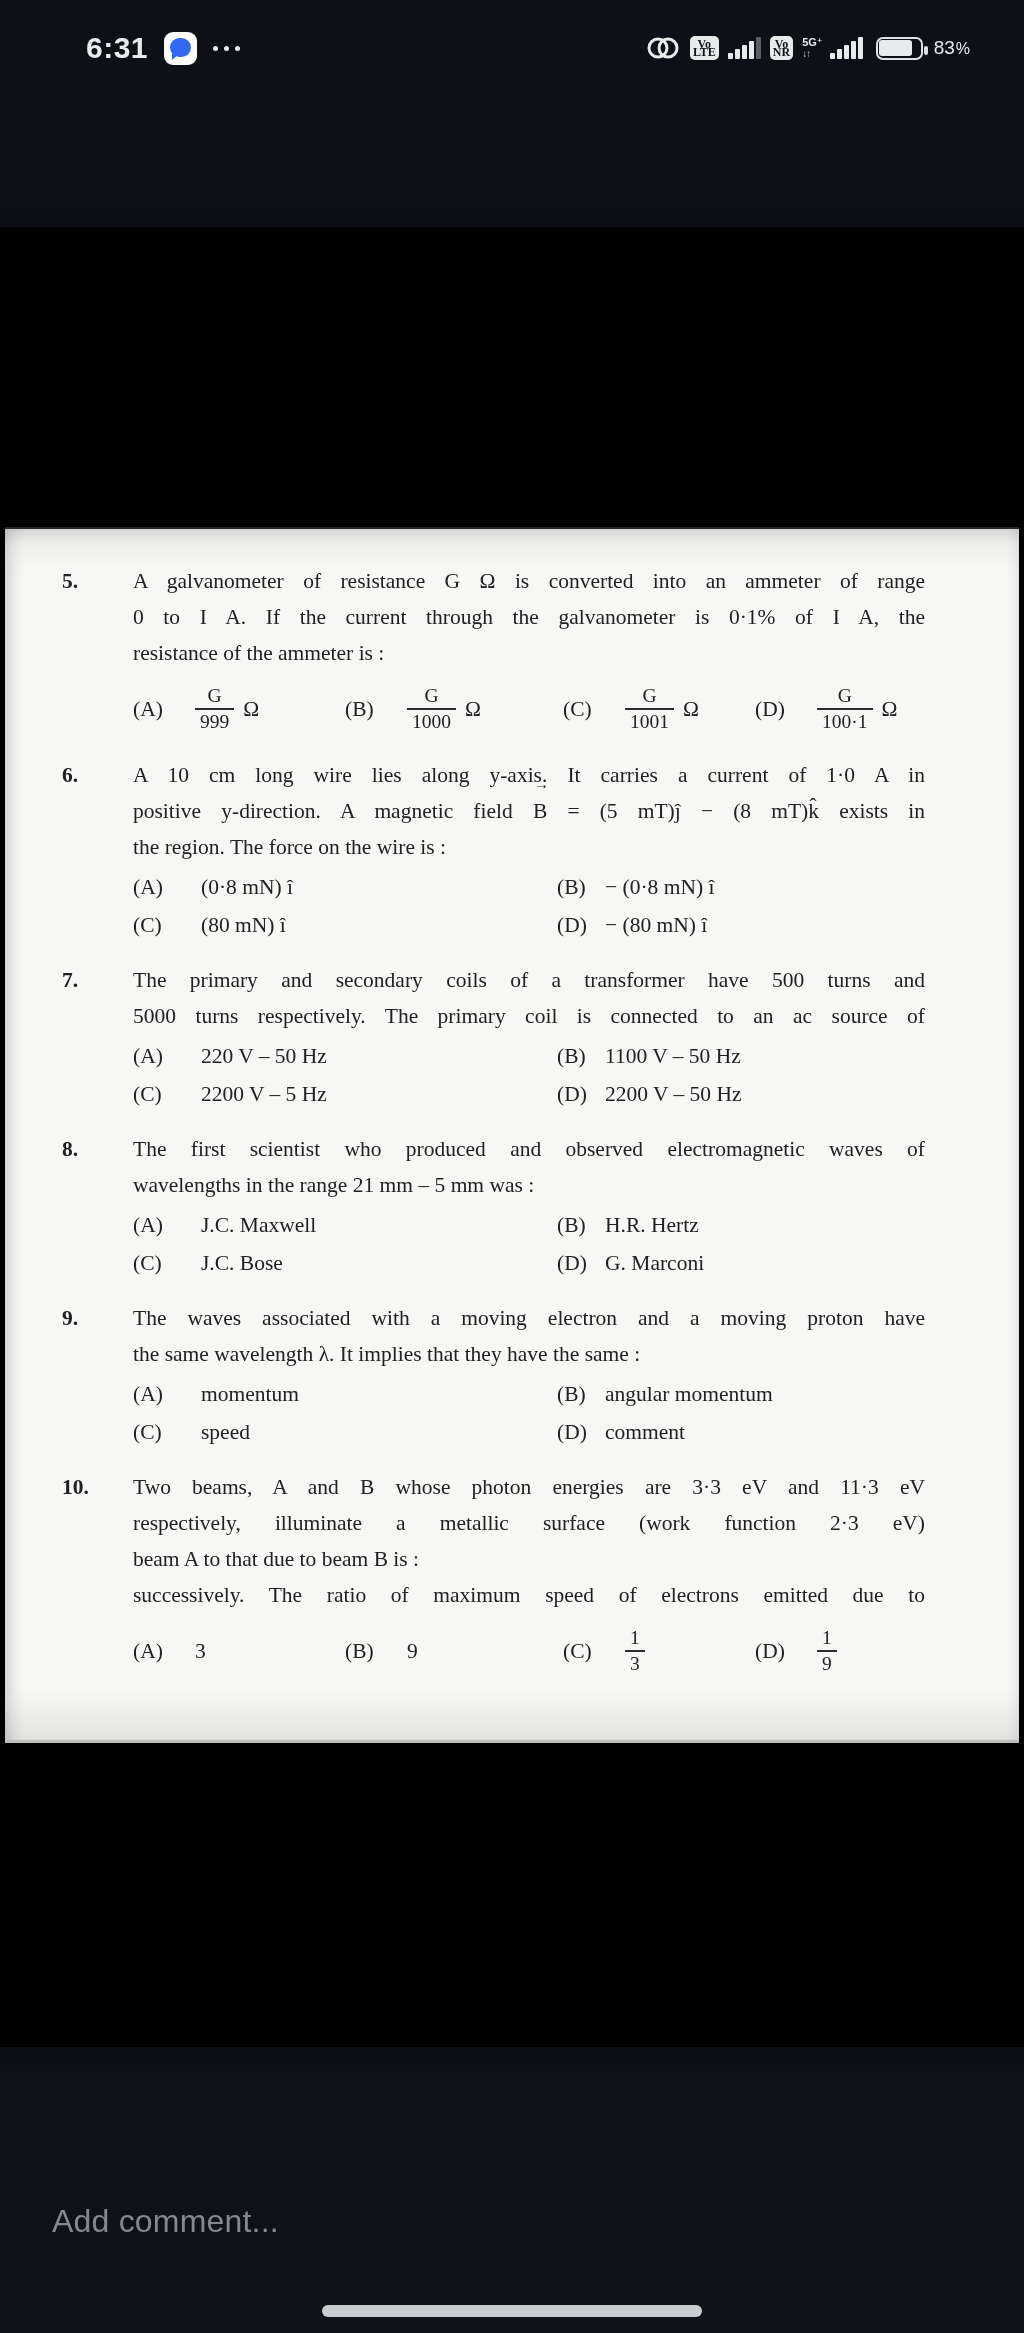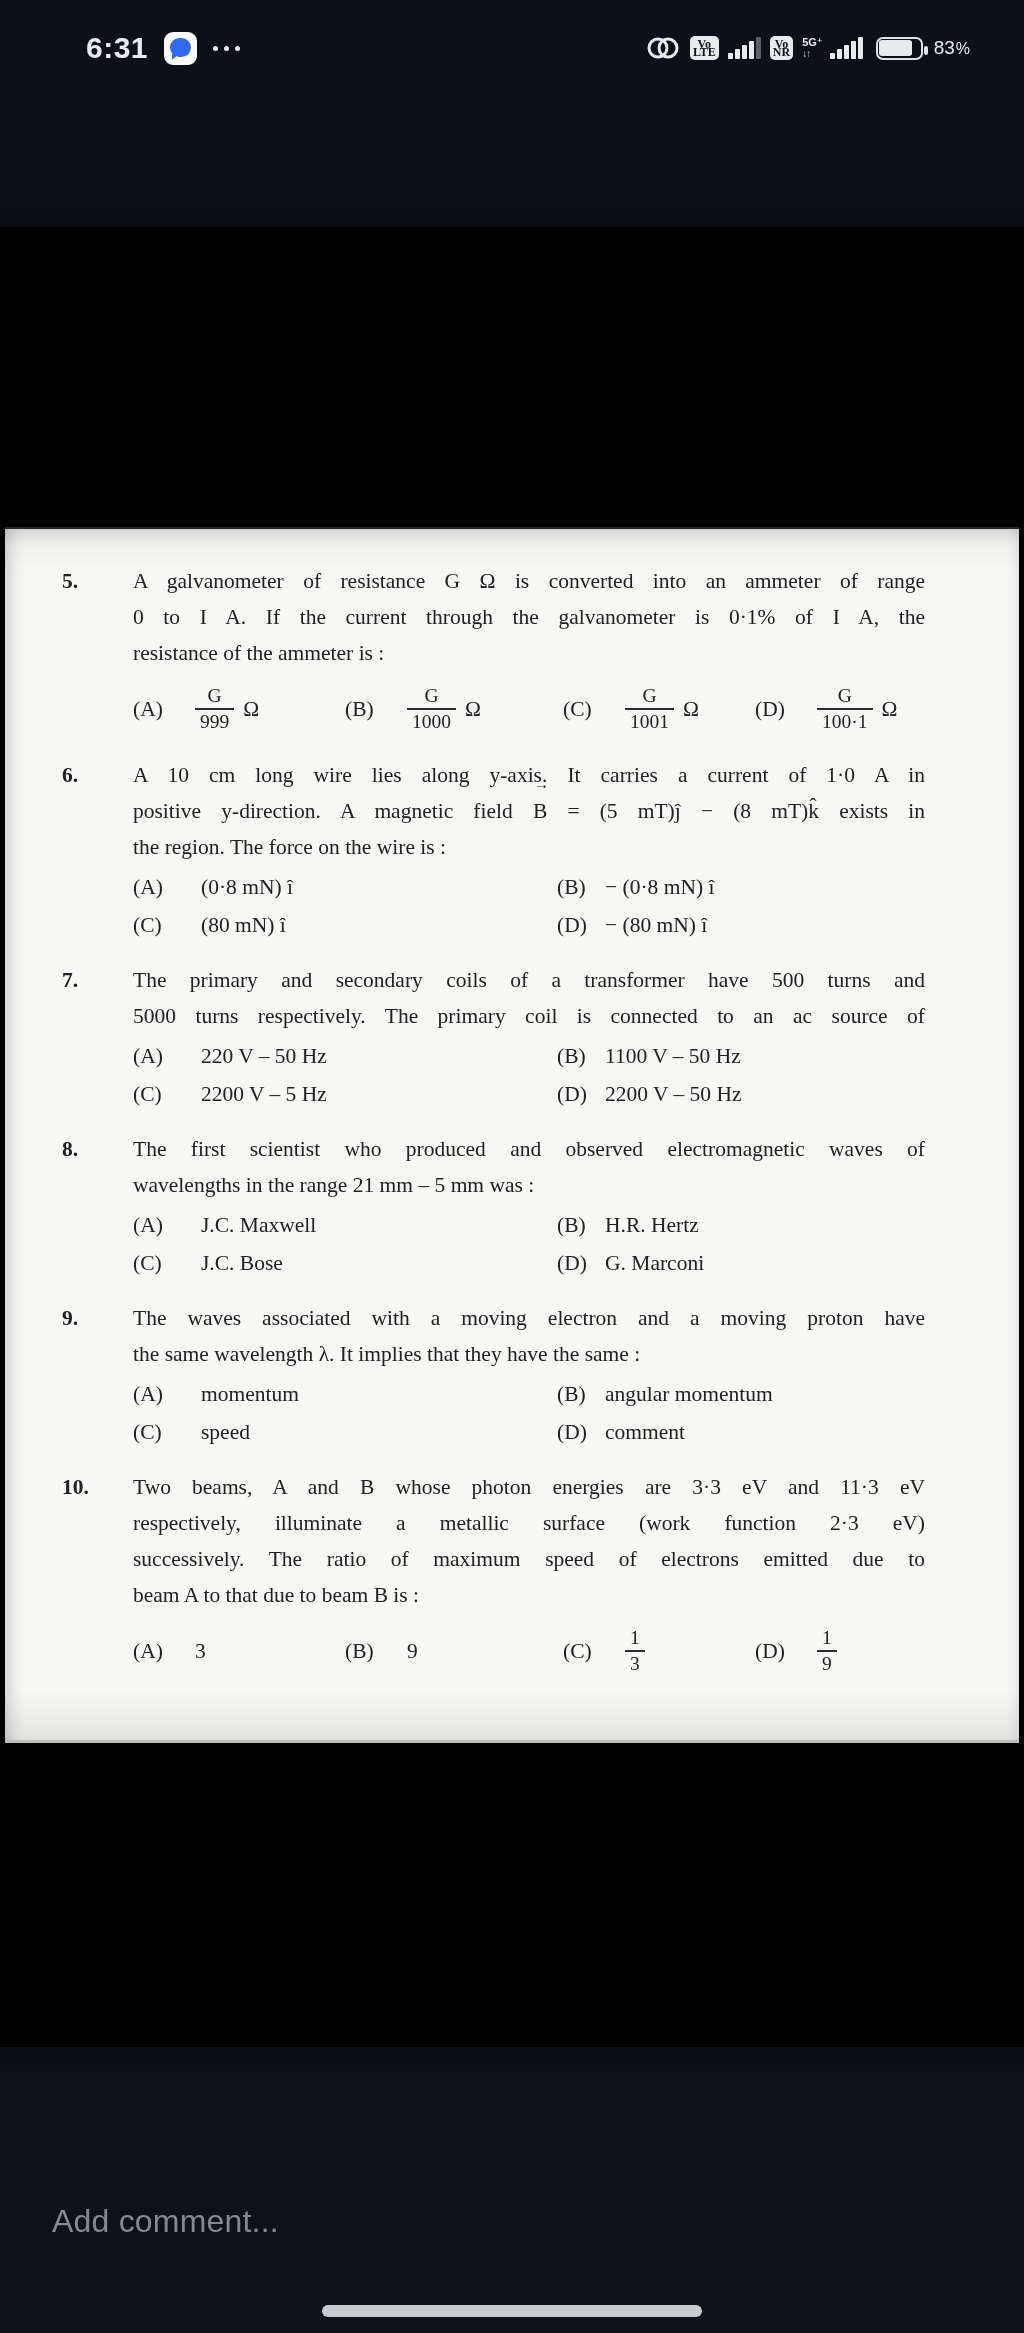--- a/index.html
+++ b/index.html
@@ -289,22 +289,22 @@
             </span>
         </div>
       </div>
     </div>
 
     <div class="question">
       <div class="qnum">10.</div>
       <div class="qbody">
         <div class="qline">Two beams, A and B whose photon energies are 3·3 eV and 11·3 eV</div>
         <div class="qline">respectively, illuminate a metallic surface (work function 2·3 eV)</div>
+        <div class="qline last">beam A to that due to beam B is :</div>
         <div class="qline">successively. The ratio of maximum speed of electrons emitted due to</div>
-        <div class="qline last">beam A to that due to beam B is :</div>
         <div class="frac-row">
           <span class="fopt wA">
             <span class="olabel">(A)</span>
             <span class="plain-val">3</span>
           </span>
           <span class="fopt wB">
             <span class="olabel">(B)</span>
             <span class="plain-val">9</span>
           </span>
           <span class="fopt wC">

